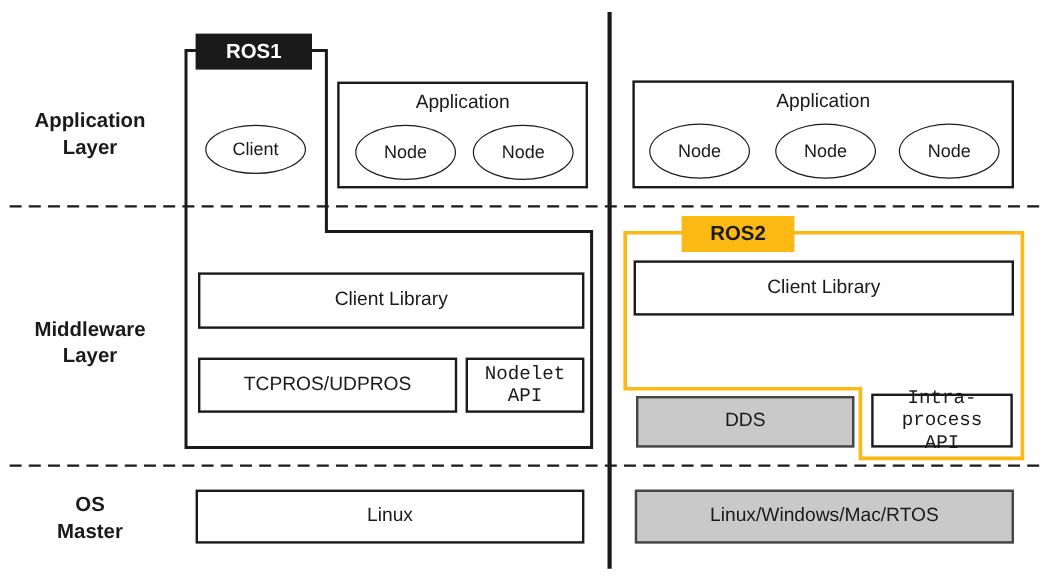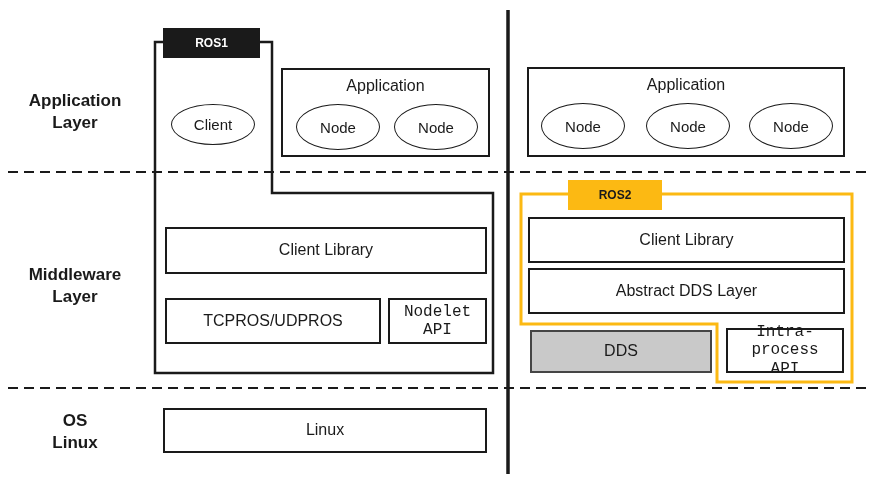--- a/index.html
+++ b/index.html
@@ -23,21 +23,21 @@
   }
   .box.titled{align-items:flex-start;padding-top:7px;}
   .box.gray{background:var(--gray-fill);border-color:#454545;}
   .box.multiline{white-space:pre-line;font-family:Liberation Mono, monospace;}
   .ellipse{
     background:#fff;border:1.5px solid var(--ink);border-radius:50%;
     display:flex;align-items:center;justify-content:center;font-size:15px;
   }
   .tag{
     display:flex;align-items:center;justify-content:center;
-    font-weight:bold;font-size:12px;z-index:3;
+    font-weight:bold;font-size:17px;z-index:3;
   }
   .tag.ros1{background:var(--ink);color:#fff;}
   .tag.ros2{background:var(--accent-yellow);color:var(--ink);}
 </style>
 </head>
 <body>
 
 <div class="canvas">
 
   <svg width="875" height="480" viewBox="0 0 875 480">
@@ -46,21 +46,21 @@
     <line x1="508" y1="10" x2="508" y2="474" stroke="#1A1A1A" stroke-width="3.5"></line>
     <path d="M155 42 H272 V193 H493 V373 H155 Z" fill="none" stroke="#1A1A1A" stroke-width="2.5"></path>
     <path d="M521 194 H852 V382 H717 V324 H521 Z" fill="none" stroke="#FCB913" stroke-width="3"></path>
   </svg>
 
   <div class="layer-label" style="left:8px;top:90px;">Application
 Layer</div>
   <div class="layer-label" style="left:8px;top:264px;">Middleware
 Layer</div>
   <div class="layer-label" style="left:8px;top:410px;">OS
-Linux</div>
+Master</div>
 
   <div class="abs tag ros1" style="left:163px;top:28px;width:97px;height:30px;">ROS1</div>
 
   <div class="abs ellipse" style="left:171px;top:104px;width:84px;height:41px;">Client</div>
 
   <div class="abs box titled" style="left:281px;top:68px;width:209px;height:89px;">
     <span>Application</span>
   </div>
   <div class="abs ellipse" style="left:296px;top:104px;width:84px;height:46px;">Node</div>
   <div class="abs ellipse" style="left:394px;top:104px;width:84px;height:46px;">Node</div>
@@ -78,21 +78,21 @@
     <span>Application</span>
   </div>
   <div class="abs ellipse" style="left:541px;top:103px;width:84px;height:46px;">Node</div>
   <div class="abs ellipse" style="left:646px;top:103px;width:84px;height:46px;">Node</div>
   <div class="abs ellipse" style="left:749px;top:103px;width:84px;height:46px;">Node</div>
 
   <div class="abs tag ros2" style="left:531px;top:180px;width:94px;height:30px;margin-left:37px;">ROS2</div>
 
   <div class="abs box" style="left:528px;top:217px;width:317px;height:46px;">Client Library</div>
 
-  <div class="abs box" style="left:528px;top:268px;width:317px;height:46px;">Abstract DDS Layer</div>
 
   <div class="abs box gray" style="left:530px;top:330px;width:182px;height:43px;">DDS</div>
 
   <div class="abs box multiline" style="left:726px;top:328px;width:118px;height:45px;">Intra-process
 API</div>
 
+  <div class="abs box gray" style="left:529px;top:408px;width:316px;height:45px;">Linux/Windows/Mac/RTOS</div>
 
 </div>
 
 </body></html>

